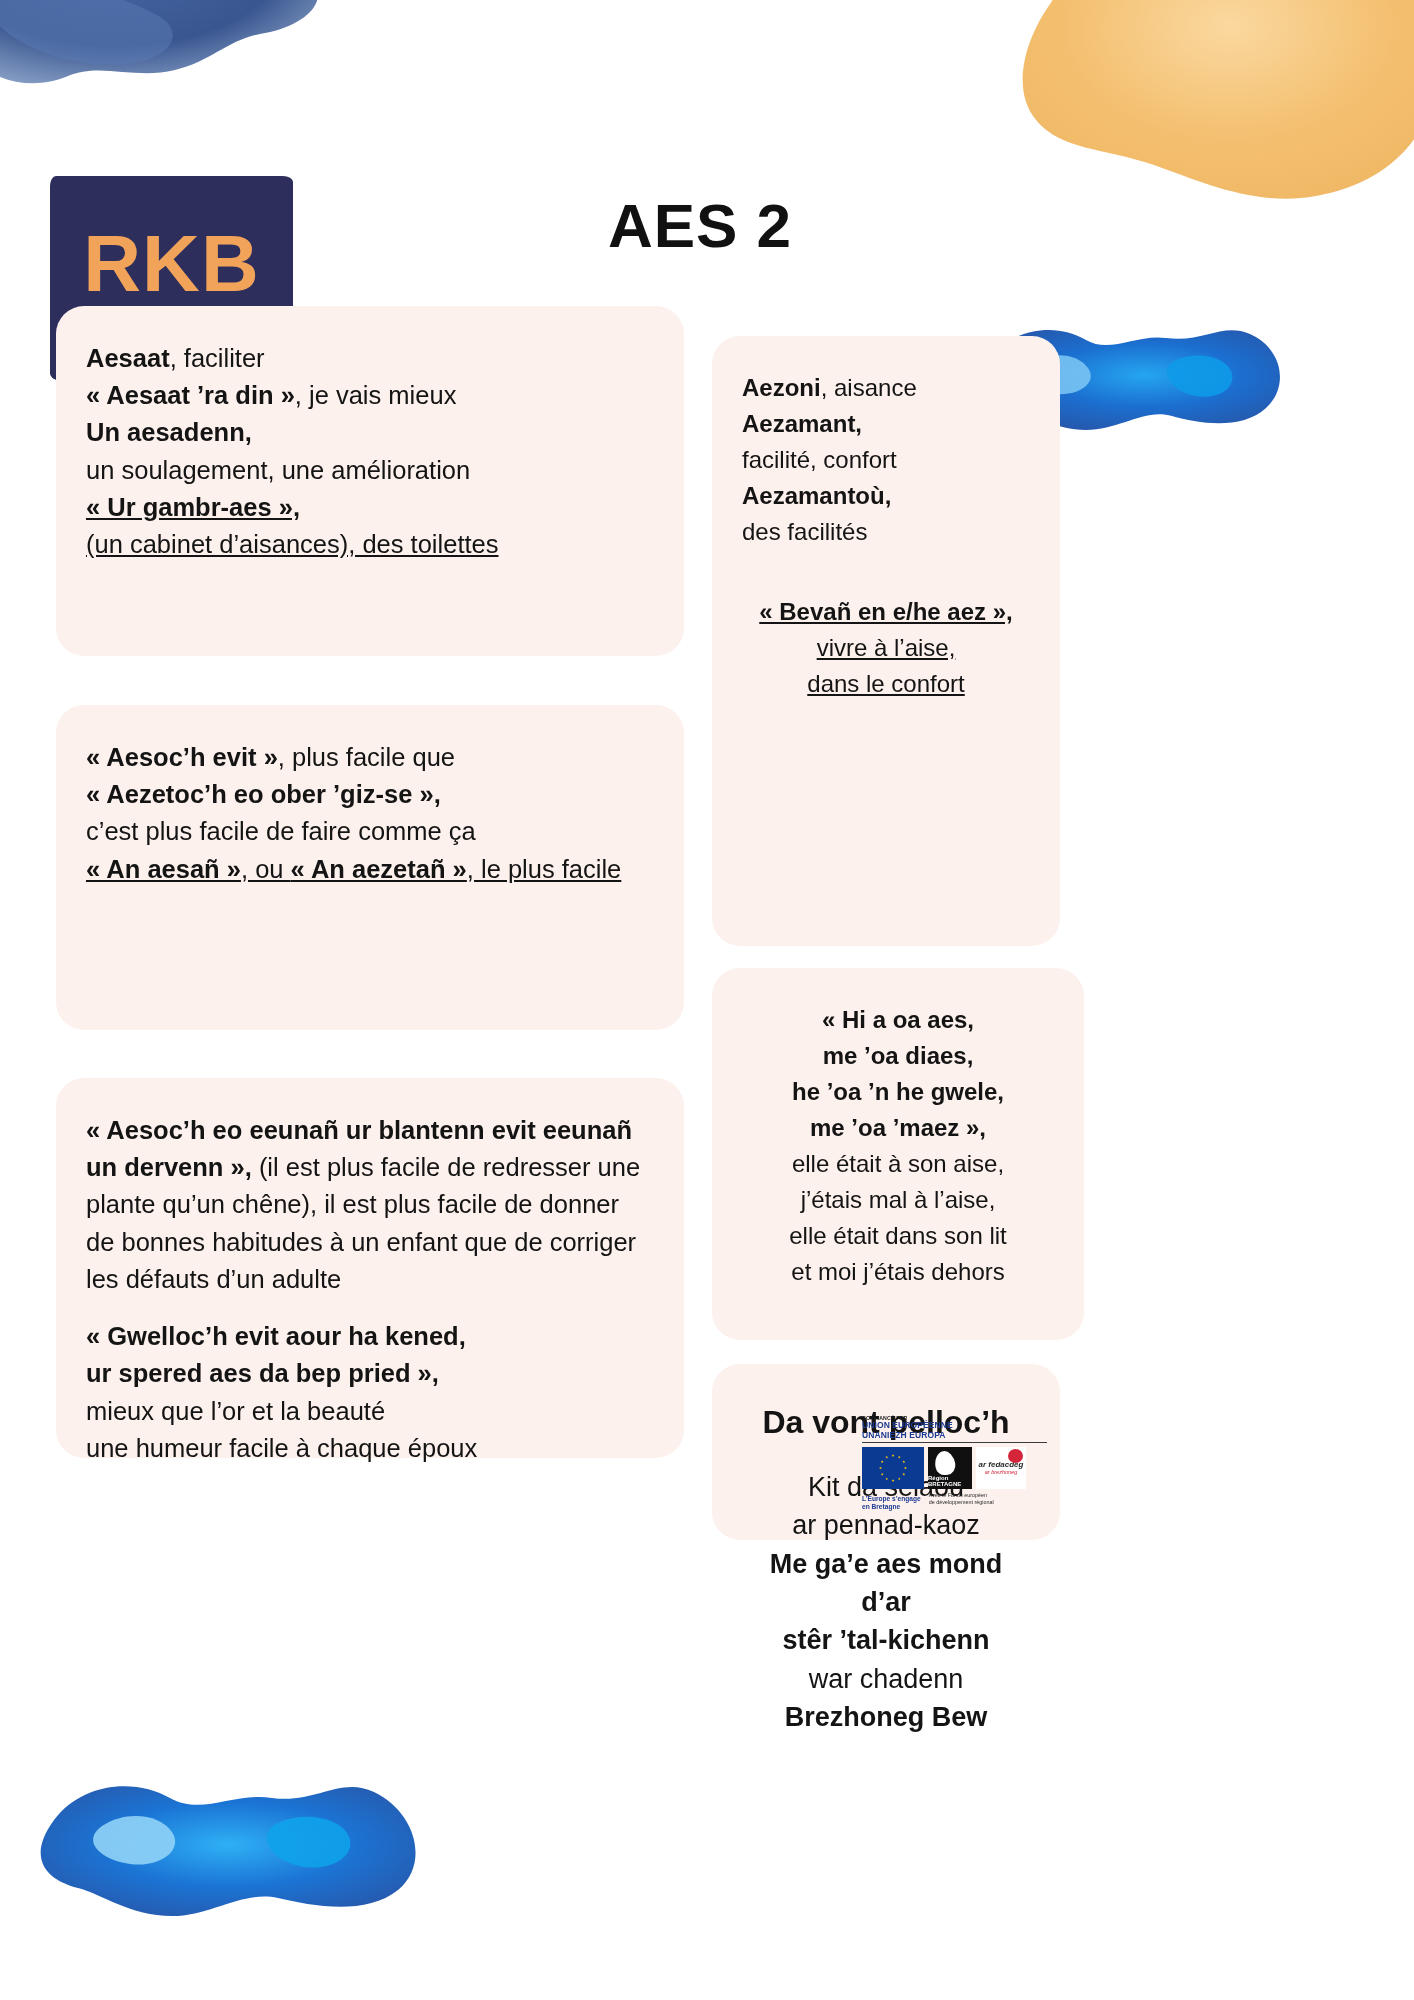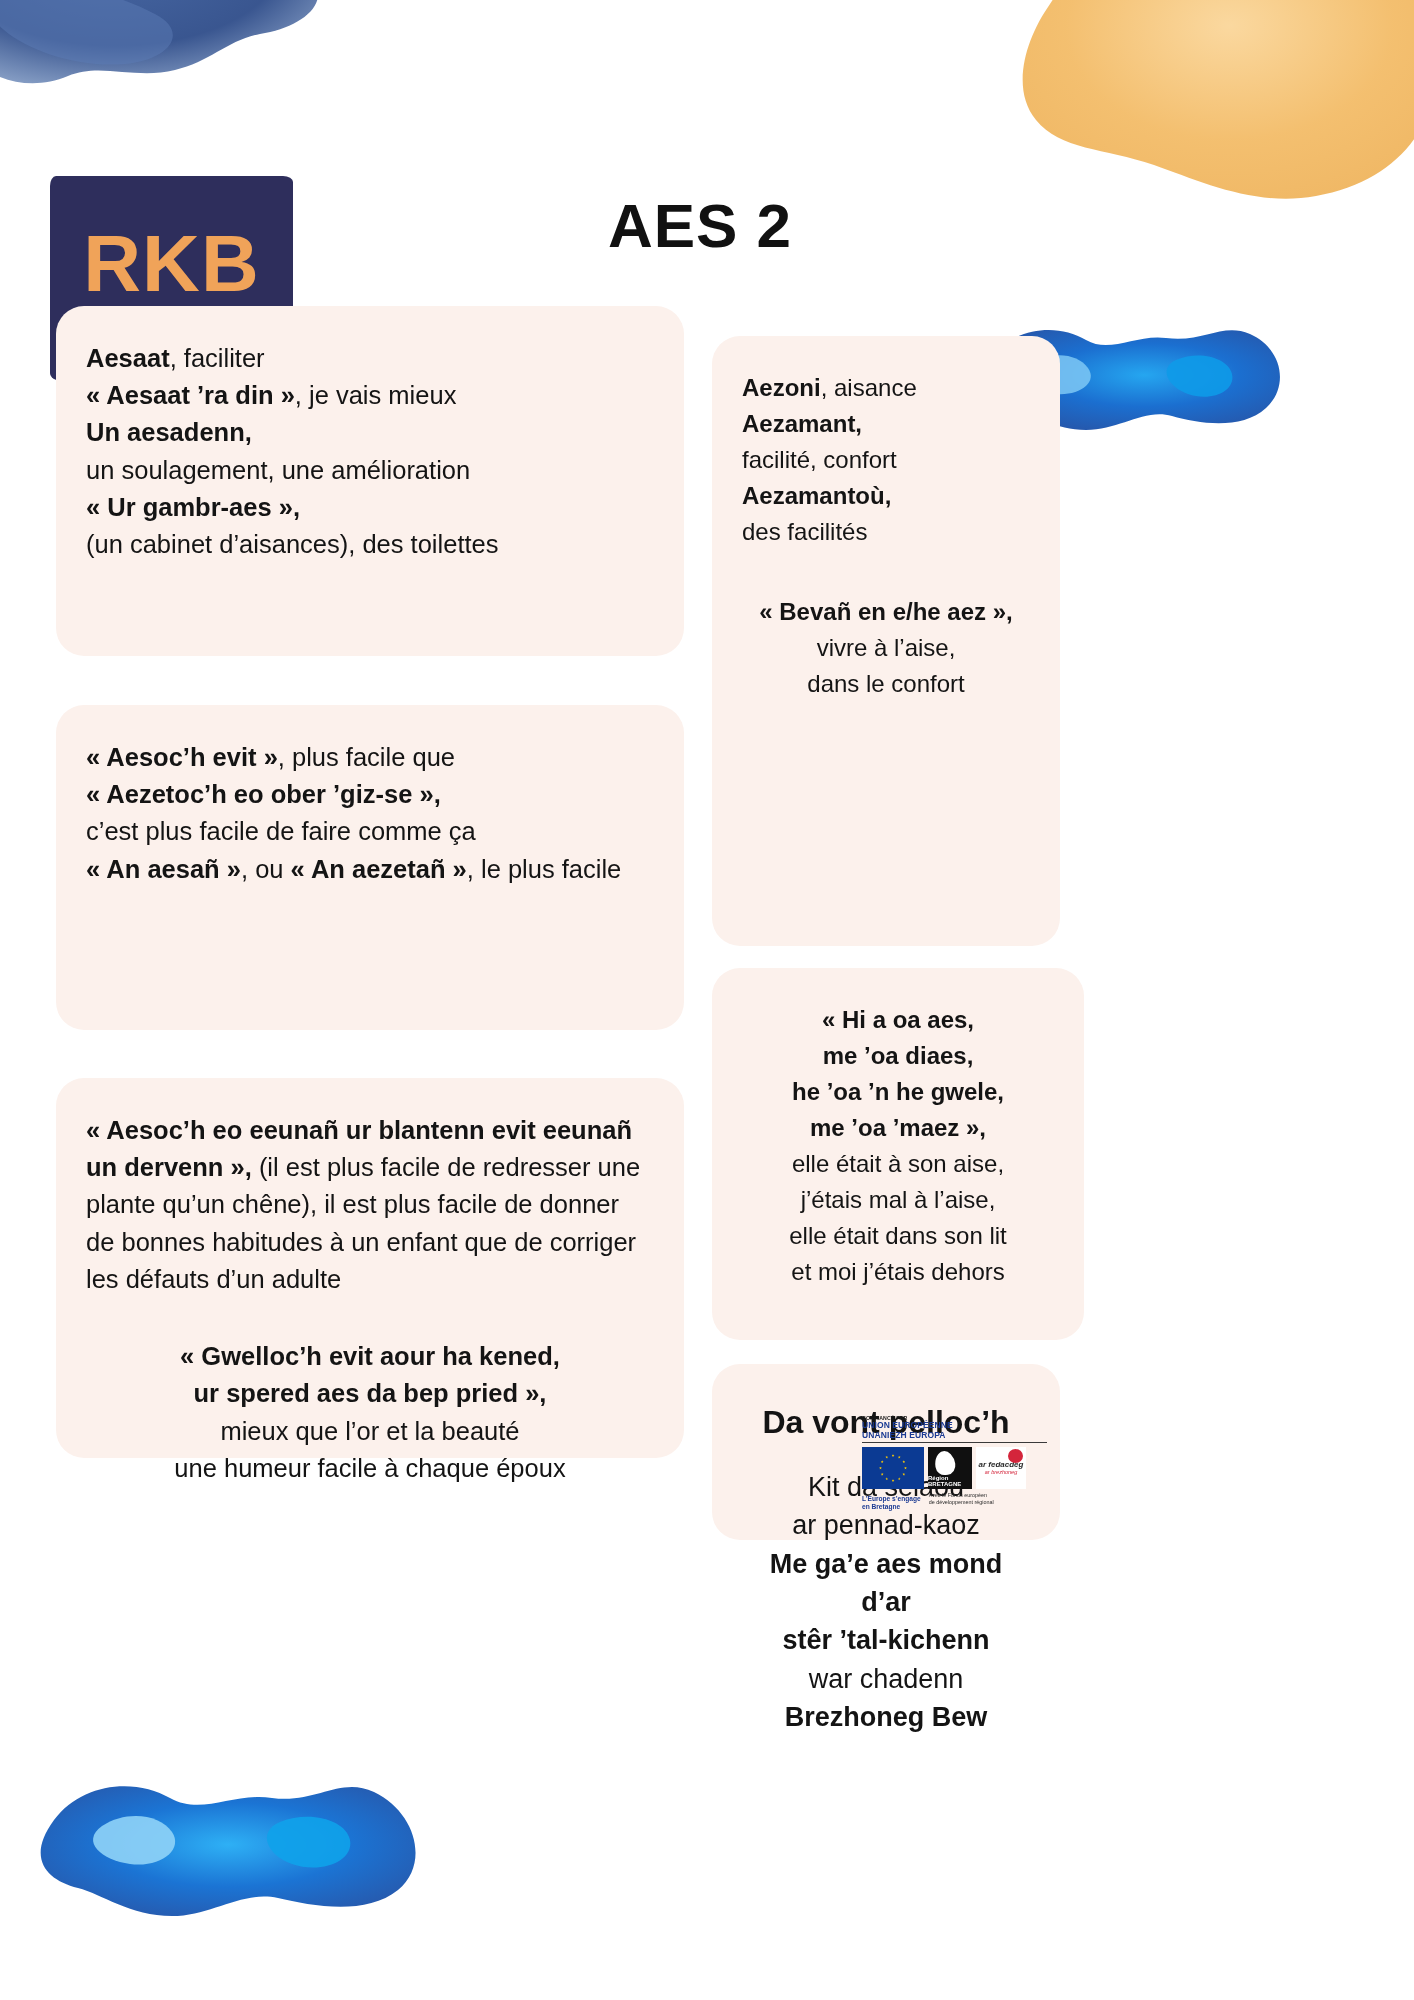--- a/index.html
+++ b/index.html
@@ -60,34 +60,34 @@
 
   
   .card {
     position:absolute;
     background:#fcf1ec;
     border-radius:28px;
     padding:34px 30px;
   }
   .card p { margin:0; }
   .entry { margin-bottom:26px; }
-  .entry:last-child { margin-bottom:0; }
+  .entry:last-child { margin-bottom:0;text-decoration:underline; }
   b { font-weight:bold; }
 
   #card-left-1 { left:56px; top:306px; width:628px; height:350px; font-size:25.5px; line-height:1.46; }
   #card-left-2 { left:56px; top:705px; width:628px; height:325px; font-size:25.5px; line-height:1.46; }
   #card-left-3 { left:56px; top:1078px; width:628px; height:380px; font-size:25.5px; line-height:1.46; }
 
   #card-right-1 { left:712px; top:336px; width:348px; height:610px; font-size:24px; line-height:1.5; }
   #card-right-2 { left:712px; top:968px; width:372px; height:372px; font-size:24px; line-height:1.5; }
   #card-right-3 { left:712px; top:1364px; width:348px; height:176px; font-size:24px; line-height:1.5; text-align:center; }
 
   .ralign { text-align:center; }
 
-  #card-left-3 .block-2 { text-align:center; margin-top:40px; }
+  #card-left-3 .block-2 { text-align:left; margin-top:20px; }
 
   #da-vont-title {
     font-size:32px; font-weight:bold; text-align:center; margin-bottom:22px;
   }
   #da-vont-lines { font-size:27px; line-height:1.42; text-align:center; }
   #da-vont-lines .strong { font-weight:bold; }
 
   
   #footer-logos {
     position:absolute; left:862px; top:1415px; width:200px; height:110px;

